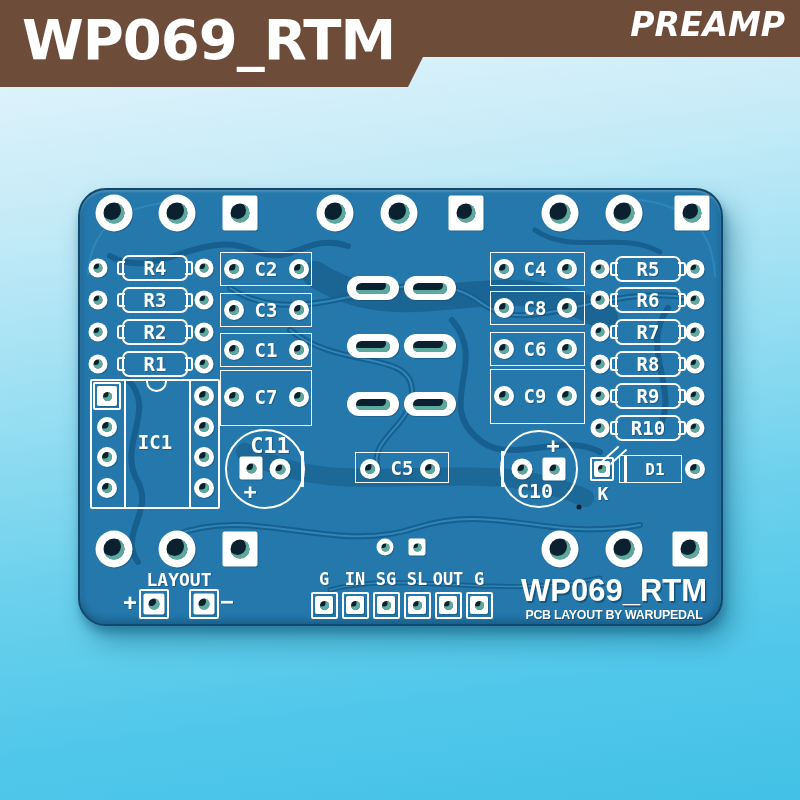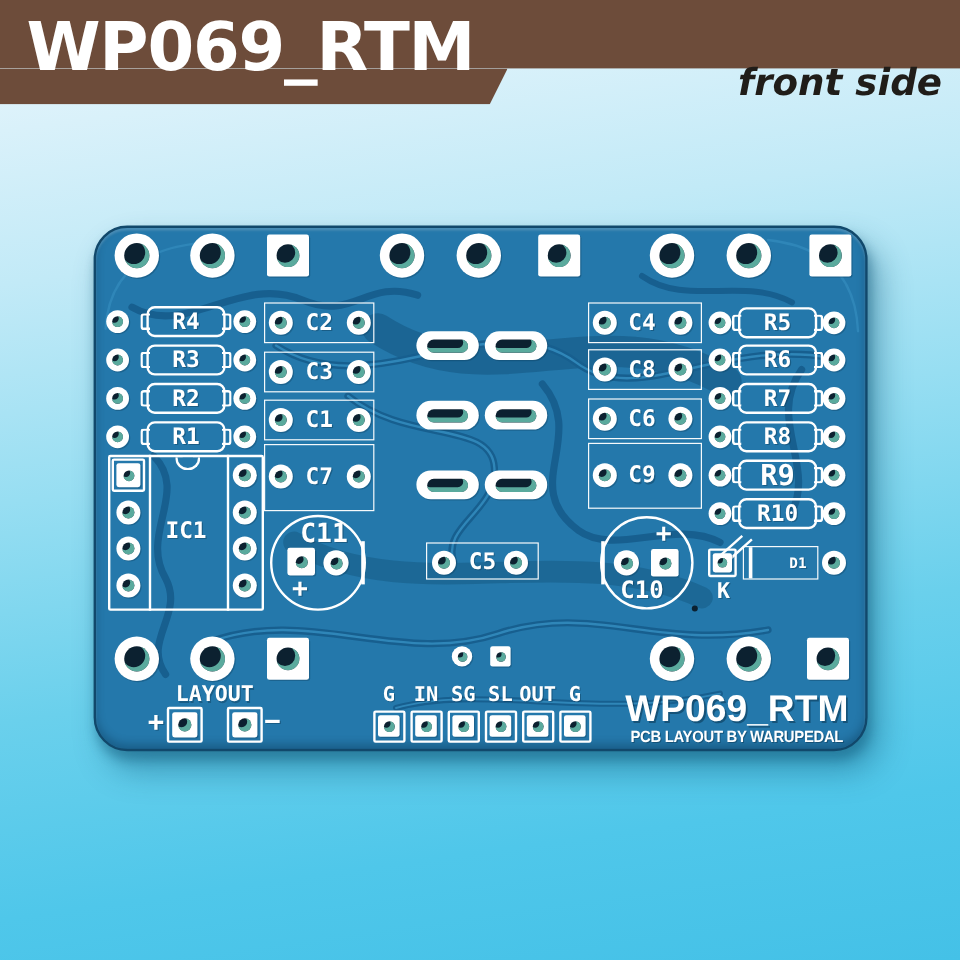--- a/index.html
+++ b/index.html
@@ -55,21 +55,21 @@
   .viadot{position:absolute;transform:translate(-50%,-50%);background:#0c2130;border-radius:50%;}
 </style>
 </head>
 <body>
 
 <div id="stage">
 
   <div id="hdr-band"></div>
   <div id="hdr-ext"></div>
   <div id="hdr-title">WP069_RTM</div>
-  <div id="hdr-side">front side</div>
+  <div id="hdr-product">PREAMP</div>
 
   <div id="board">
     <div id="board-layer">
 
       <svg id="traces" width="641" height="434" viewBox="0 0 641 434">
         <g fill="none" stroke-linecap="round" stroke-linejoin="round">
           <path d="M235,84 C330,146 420,66 525,128" stroke="rgba(12,72,110,.38)" stroke-width="26"></path>
           <path d="M165,262 C265,318 395,258 505,308" stroke="rgba(12,72,110,.33)" stroke-width="18"></path>
           <path d="M30,66 C75,92 120,38 172,60 C215,78 225,42 268,56" stroke="#175f8f" stroke-width="6"></path>
           <path d="M150,98 C230,150 330,60 400,112 C450,150 520,92 612,108" stroke="#175f8f" stroke-width="6"></path>
@@ -103,21 +103,21 @@
       <div class="circ" style="left:459px;top:279px;width:78px;height:78px;"></div>
       <div class="vline" style="left:421px;top:261px;width:2.5px;height:36px;"></div>
       <div class="slabel" style="left:473px;top:255px;font-size:22px;">+</div>
       <div class="slabel" style="left:455px;top:301px;font-size:20px;">C10</div>
 
       <div class="cbox" style="left:275px;top:262px;width:94px;height:31px;"></div>
       <div class="slabel" style="left:322px;top:278px;font-size:19px;">C5</div>
 
       <div class="cbox" style="left:539px;top:265px;width:63px;height:28px;"></div>
       <div class="vline" style="left:544px;top:266px;width:3px;height:26px;"></div>
-      <div class="slabel" style="left:575px;top:279px;font-size:12px;margin-left:10px;">D1</div>
+      <div class="slabel" style="left:575px;top:279px;font-size:16px;">D1</div>
       <div class="slabel" style="left:523px;top:303px;font-size:18px;">K</div>
       <div class="vline" style="left:528px;top:252px;width:1.5px;height:26px;transform:rotate(48deg);"></div>
       <div class="vline" style="left:536px;top:255px;width:1.5px;height:26px;transform:rotate(48deg);"></div>
 
       <div class="slabel" style="left:99px;top:389px;font-size:18px;">LAYOUT</div>
       <div class="slabel" style="left:50px;top:413px;font-size:24px;font-family:'Liberation Sans',sans-serif;">+</div>
       <div class="slabel" style="left:147px;top:412px;font-size:24px;font-family:'Liberation Sans',sans-serif;">−</div>
 
       <div id="footer-title">WP069_RTM</div>
       <div id="footer-credit">PCB LAYOUT BY WARUPEDAL</div>
@@ -232,21 +232,21 @@
         </div>
         <div class="rbox" style="left: 535px; top: 161px; width: 66px; height: 26px;"></div>
         <div class="slabel" style="left: 568px; top: 174px; font-size: 19px;">R8</div>
         <div class="padr" style="left: 520px; top: 206px; width: 19px; height: 19px;">
           <div class="hole" style="width: 9px; height: 9px;"></div>
         </div>
         <div class="padr" style="left: 615px; top: 206px; width: 19px; height: 19px;">
           <div class="hole" style="width: 9px; height: 9px;"></div>
         </div>
         <div class="rbox" style="left: 535px; top: 193px; width: 66px; height: 26px;"></div>
-        <div class="slabel" style="left: 568px; top: 206px; font-size: 24px;">R9</div>
+        <div class="slabel" style="left: 568px; top: 206px; font-size: 19px;">R9</div>
         <div class="padr" style="left: 520px; top: 238px; width: 19px; height: 19px;">
           <div class="hole" style="width: 9px; height: 9px;"></div>
         </div>
         <div class="padr" style="left: 615px; top: 238px; width: 19px; height: 19px;">
           <div class="hole" style="width: 9px; height: 9px;"></div>
         </div>
         <div class="rbox" style="left: 535px; top: 225px; width: 66px; height: 26px;"></div>
         <div class="slabel" style="left: 568px; top: 238px; font-size: 19px;">R10</div>
         <div class="cbox" style="left: 140px; top: 62px; width: 92px; height: 34px;"></div>
         <div class="padr" style="left: 154px; top: 79px; width: 20px; height: 20px;">

